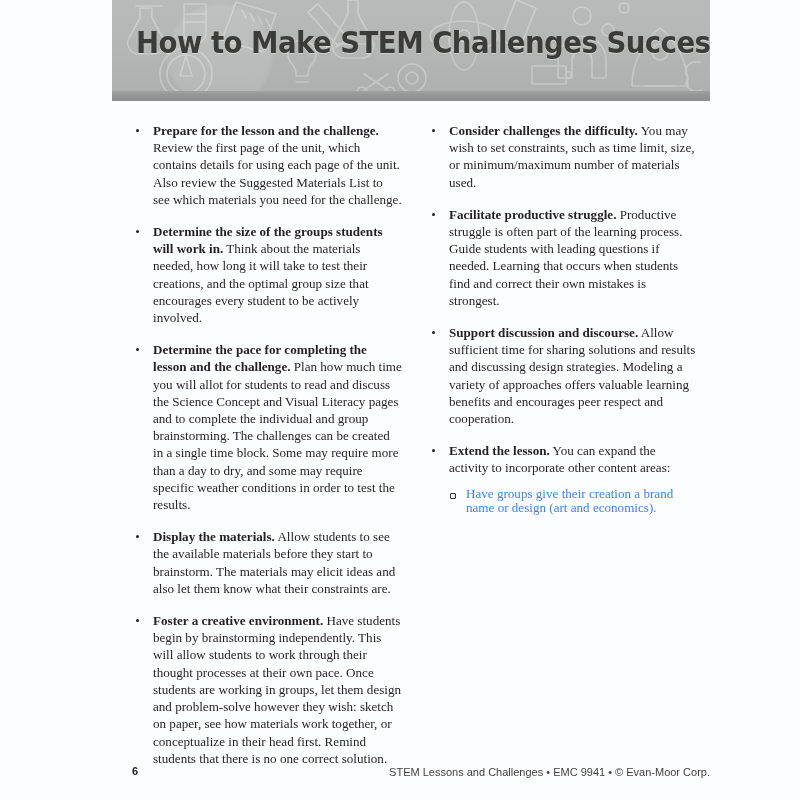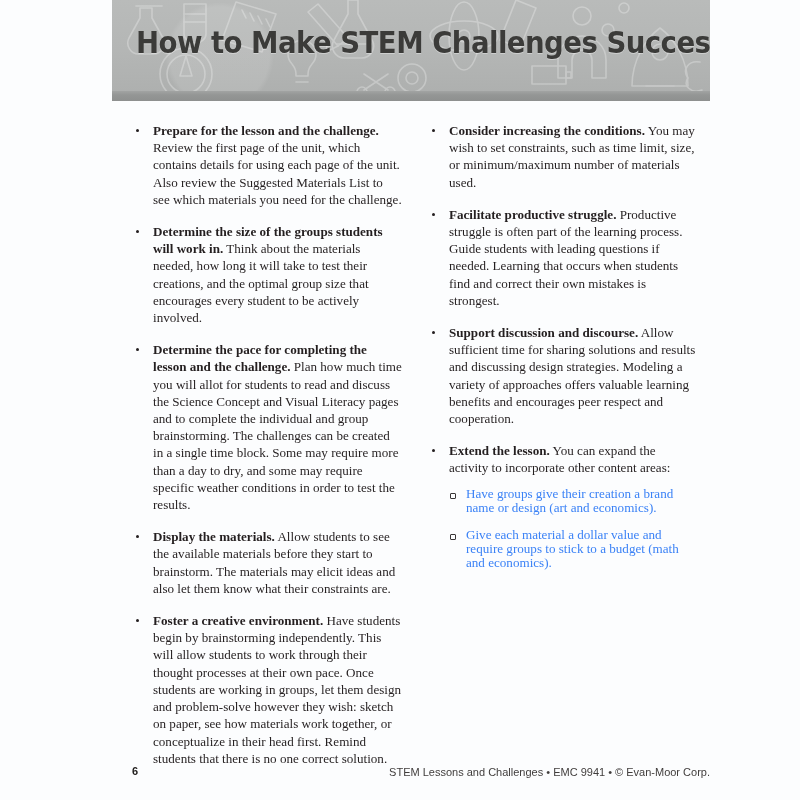--- a/index.html
+++ b/index.html
@@ -239,26 +239,25 @@
           <li><span class="lead">Prepare for the lesson and the challenge.</span><span> Review the first page of the unit, which contains details for using each page of the unit. Also review the Suggested Materials List to see which materials you need for the challenge.</span></li>
           <li><span class="lead">Determine the size of the groups students will work in.</span><span> Think about the materials needed, how long it will take to test their creations, and the optimal group size that encourages every student to be actively involved.</span></li>
           <li><span class="lead">Determine the pace for completing the lesson and the challenge.</span><span> Plan how much time you will allot for students to read and discuss the Science Concept and Visual Literacy pages and to complete the individual and group brainstorming. The challenges can be created in a single time block. Some may require more than a day to dry, and some may require specific weather conditions in order to test the results.</span></li>
           <li><span class="lead">Display the materials.</span><span> Allow students to see the available materials before they start to brainstorm. The materials may elicit ideas and also let them know what their constraints are.</span></li>
           <li><span class="lead">Foster a creative environment.</span><span> Have students begin by brainstorming independently. This will allow students to work through their thought processes at their own pace. Once students are working in groups, let them design and problem-solve however they wish: sketch on paper, see how materials work together, or conceptualize in their head first. Remind students that there is no one correct solution.</span></li>
         </ul>
     </div>
 
     <div class="col col-right">
       <ul class="bullets" id="right-list">
-          <li><span class="lead">Consider increasing the conditions.</span><span> You may wish to set constraints, such as time limit, size, or minimum/maximum number of materials used.</span></li>
+          <li><span class="lead">Consider challenges the difficulty.</span><span> You may wish to set constraints, such as time limit, size, or minimum/maximum number of materials used.</span></li>
           <li><span class="lead">Facilitate productive struggle.</span><span> Productive struggle is often part of the learning process. Guide students with leading questions if needed. Learning that occurs when students find and correct their own mistakes is strongest.</span></li>
           <li><span class="lead">Support discussion and discourse.</span><span> Allow sufficient time for sharing solutions and results and discussing design strategies. Modeling a variety of approaches offers valuable learning benefits and encourages peer respect and cooperation.</span></li>
           <li><span class="lead">Extend the lesson.</span><span> You can expand the activity to incorporate other content areas:</span><ul class="subbullets">
               <li>Have groups give their creation a brand name or design (art and economics).</li>
-              <li>Give each material a dollar value and require groups to stick to a budget (math and economics).</li>
             </ul></li>
         </ul>
     </div>
 
   </div>
 
   <div class="footer">
     <div class="footer-page">6</div>
     <div class="footer-credit">STEM Lessons and Challenges • EMC 9941 • © Evan-Moor Corp.</div>
   </div>

